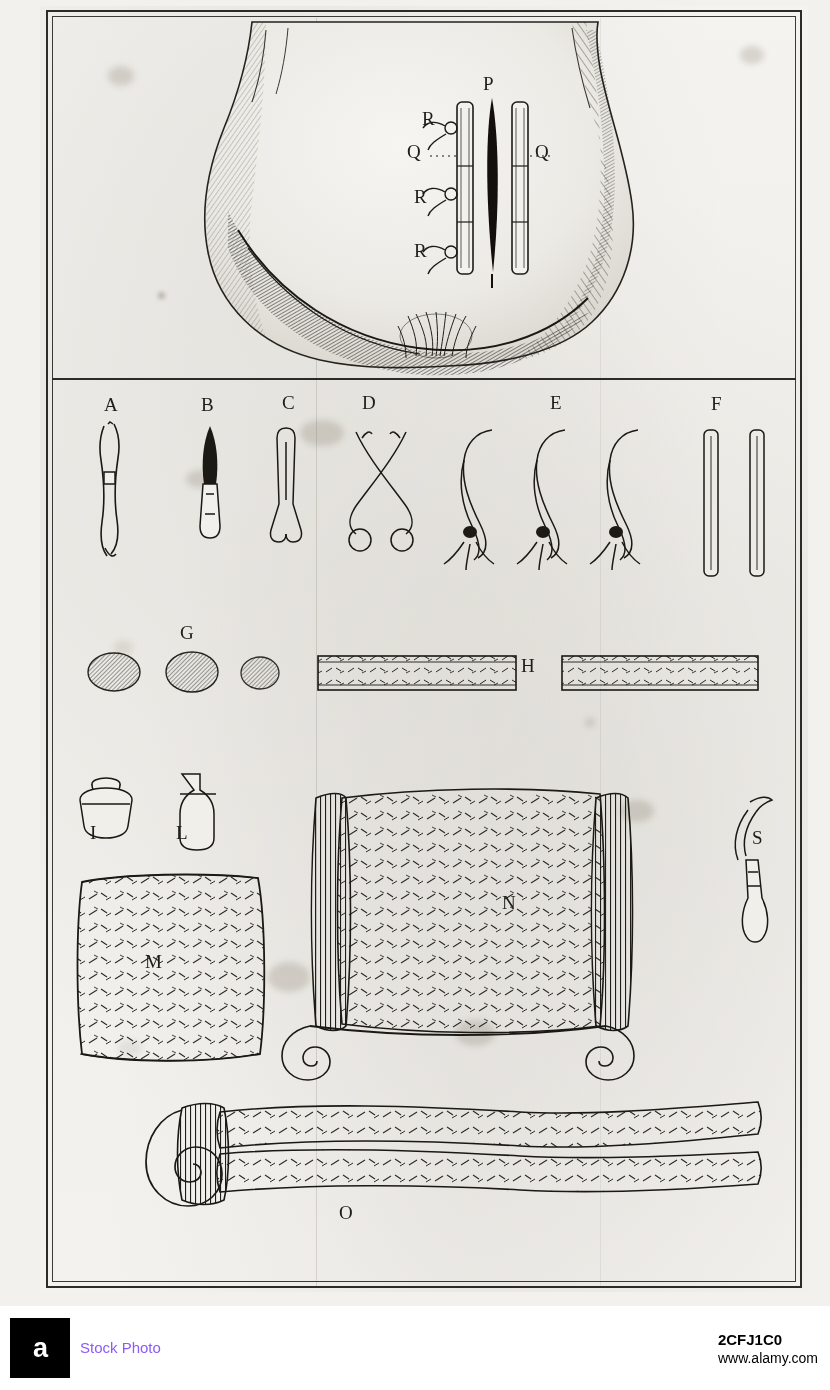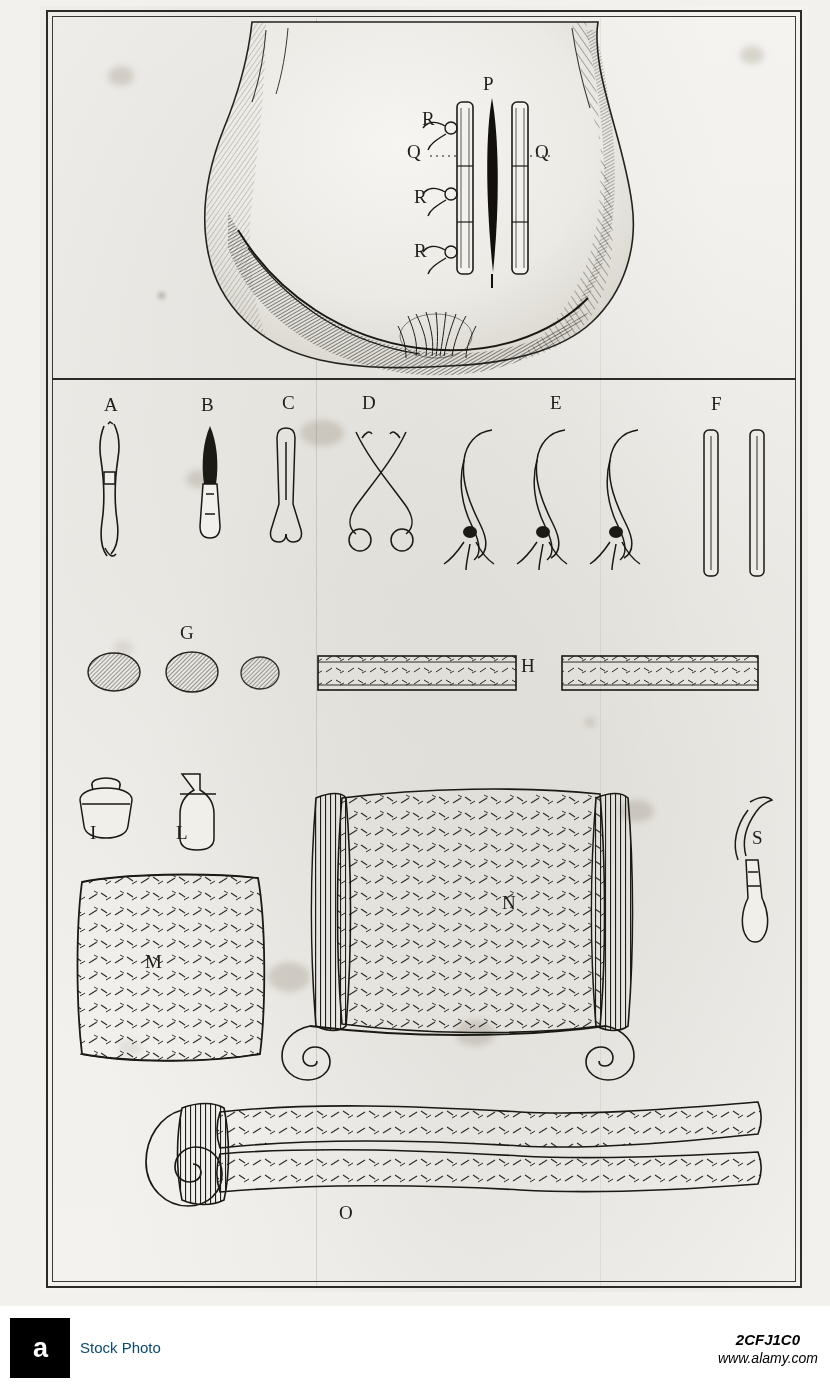--- a/index.html
+++ b/index.html
@@ -105,34 +105,33 @@
     font-size: 27px;
     font-weight: bold;
     display: flex;
     align-items: center;
     justify-content: center;
     letter-spacing: -1px;
   }
   .alamy-text {
     font-family: "Liberation Sans", sans-serif;
     font-size: 15px;
-    color: #0c4a6e;
+    color: #8b5cf6;
     line-height: 1.35;
     max-width: 560px;
   }
   .alamy-right {
     position: absolute;
     right: 12px; top: 1306px;
     height: 84px;
     display: flex;
     flex-direction: column;
-    align-items: center;
+    align-items: flex-start;
     justify-content: center;
     gap: 2px;
-    font-style: italic;
   }
   .alamy-id {
     font-family: "Liberation Sans", sans-serif;
     font-size: 15px;
     font-weight: bold;
     color: #000;
   }
   .alamy-url {
     font-family: "Liberation Sans", sans-serif;
     font-size: 14px;

